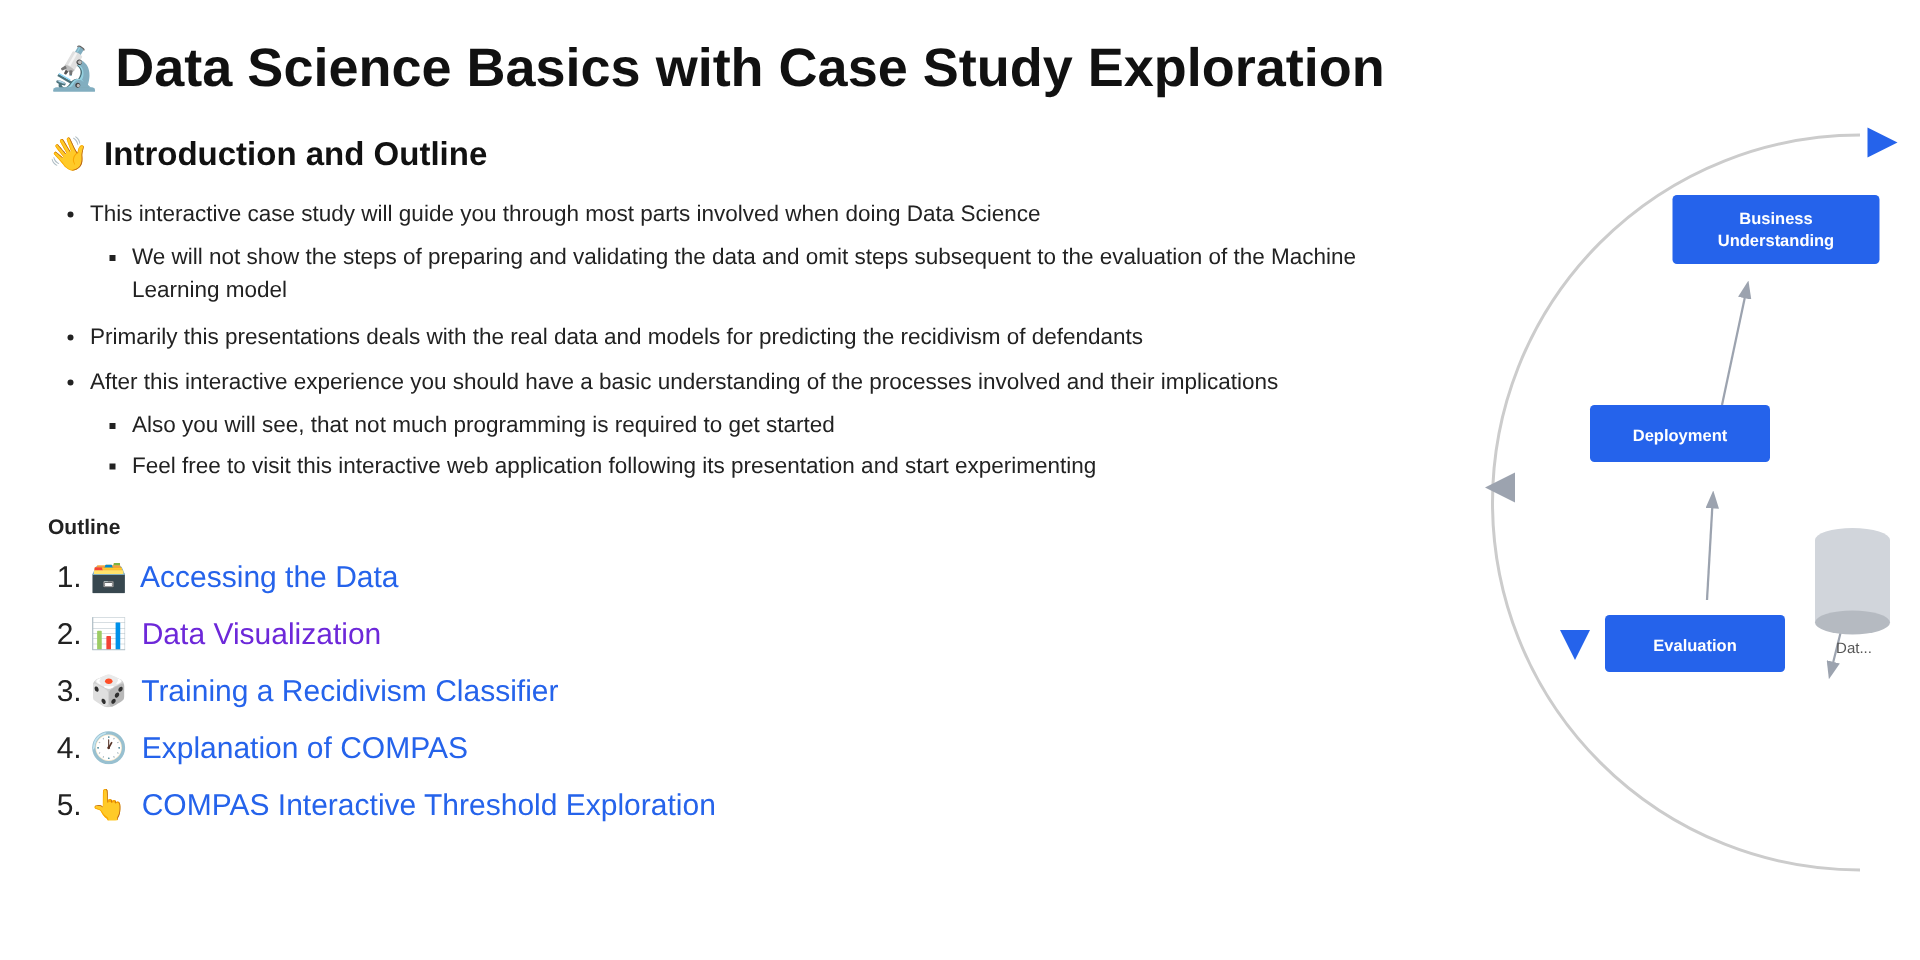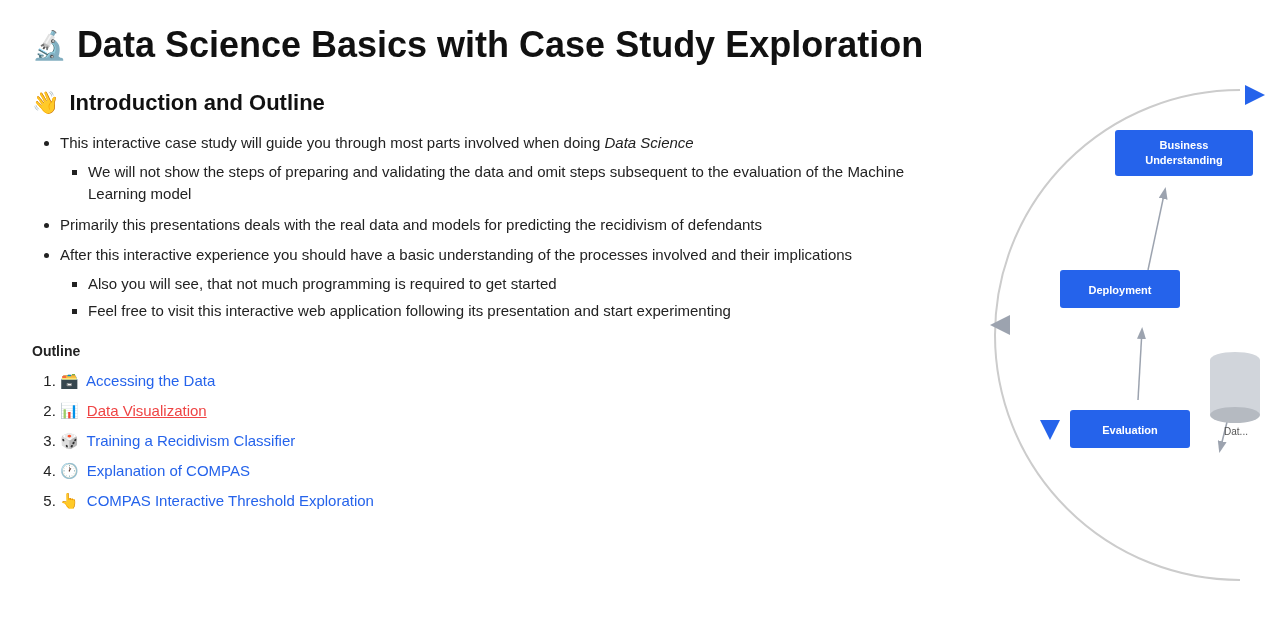--- a/index.html
+++ b/index.html
@@ -75,38 +75,37 @@
       margin-top: 6px;
     }
 
     .sub-list li {
       margin-bottom: 5px;
       line-height: 1.5;
       font-size: 15px;
     }
 
     .italic {
-      font-style: italic;
     }
 
     .outline-heading {
       font-size: 14px;
       font-weight: 700;
       margin-top: 20px;
       margin-bottom: 10px;
     }
 
     .outline-list {
       list-style: decimal;
       padding-left: 28px;
     }
 
     .outline-list li {
       margin-bottom: 6px;
-      font-size: 15px;
+      font-size: 20px;
       line-height: 1.6;
     }
 
     .outline-list li .item-icon {
       margin-right: 4px;
     }
 
     
     .diagram-area {
       width: 300px;
@@ -170,21 +169,21 @@
 
     <div class="outline-heading">Outline</div>
 
     <ol class="outline-list">
       <li>
         <span class="item-icon">🗃️</span>
         <span style="color:#2563EB; cursor:pointer;">Accessing the Data</span>
       </li>
       <li>
         <span class="item-icon">📊</span>
-        <span style="color:#ef4444; cursor:pointer;text-decoration:underline;">Data Visualization</span>
+        <span style="color:#6d28d9; cursor:pointer;">Data Visualization</span>
       </li>
       <li>
         <span class="item-icon">🎲</span>
         <span style="color:#2563EB; cursor:pointer;">Training a Recidivism Classifier</span>
       </li>
       <li>
         <span class="item-icon">🕐</span>
         <span style="color:#2563EB; cursor:pointer;">Explanation of COMPAS</span>
       </li>
       <li>

